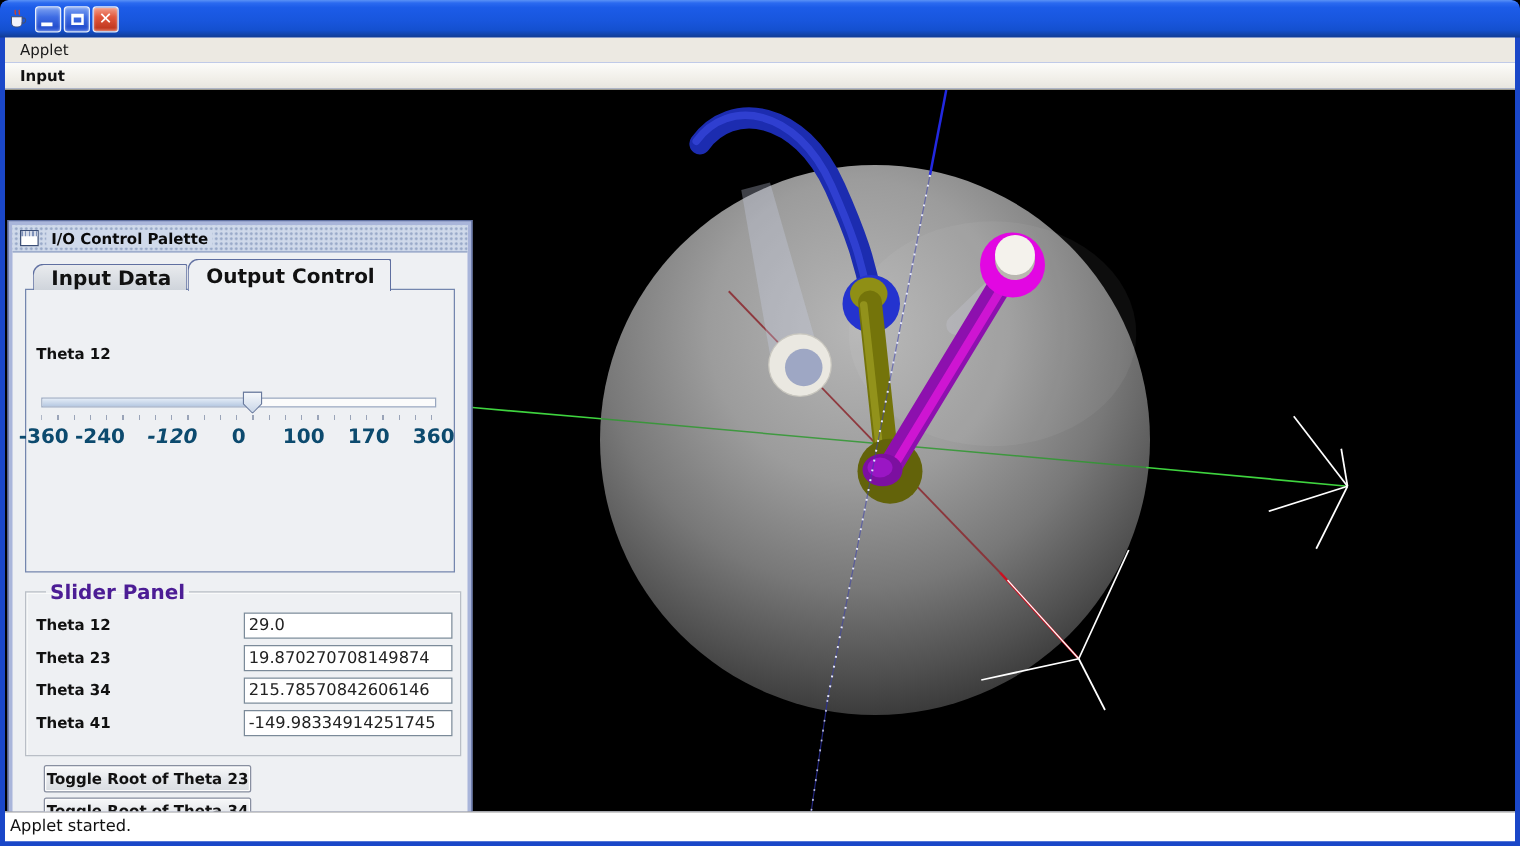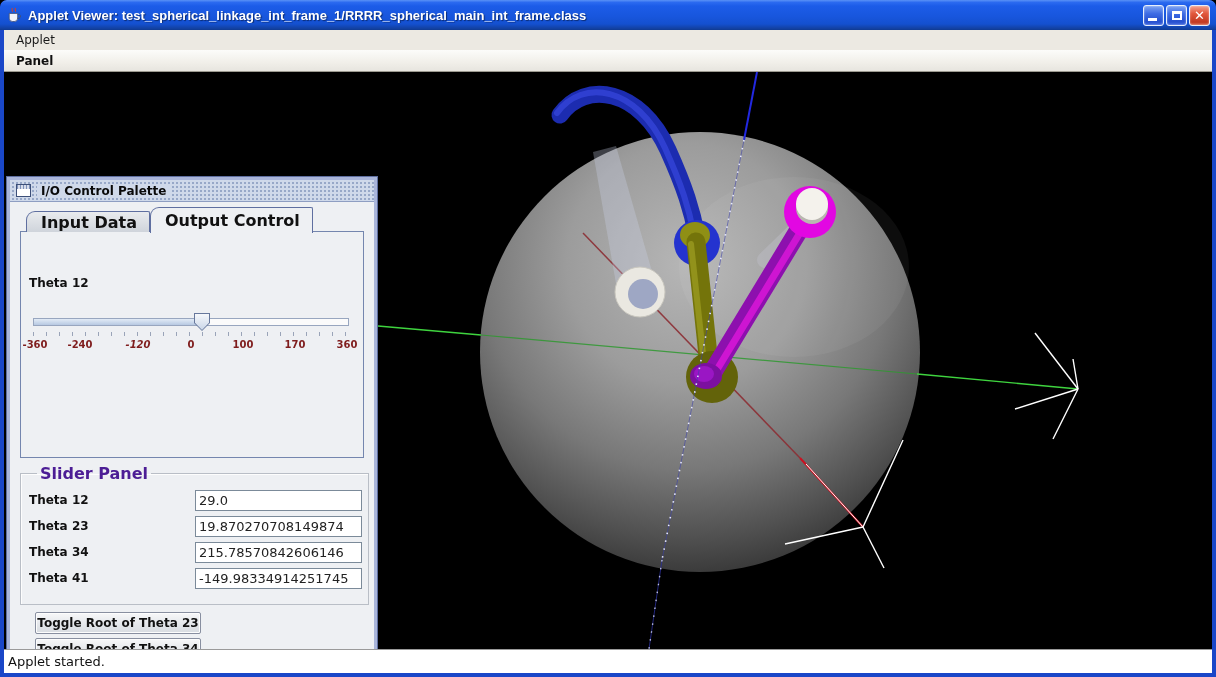--- a/index.html
+++ b/index.html
@@ -88,21 +88,21 @@
   .slider-wrap { position:absolute; left:12px; top:86px; width:316px; }
   .track { height:8px; border:1px solid #98a6bf; background:#fbfbfb; display:flex; }
   .track-fill { width:169px; height:100%; background:linear-gradient(180deg,#e2ebf6 0%,#b7c9e2 100%); }
   .thumb { position:absolute; left:161px; top:-5px; width:16px; height:18px; background:#67789c;
     clip-path:polygon(0 0,100% 0,100% 55%,50% 100%,0 55%); }
   .thumb::after { content:""; position:absolute; left:1px; top:1px; right:1px; bottom:1px;
     background:linear-gradient(180deg,#f6f8fb,#c9d6e8);
     clip-path:polygon(0 0,100% 0,100% 55%,50% 100%,0 55%); }
   .ticks { margin-top:6px; height:4px; width:314px;
     background:repeating-linear-gradient(90deg,#9aa4b8 0 1px, transparent 1px 13px); }
-  .tick-labels { position:relative; height:18px; margin-top:3px; font-size:10px; font-weight:bold; color:#7f1d1d; }
+  .tick-labels { position:relative; height:18px; margin-top:3px; font-size:16px; font-weight:bold; color:#0c4a6e; }
   .tick-labels span { position:absolute; transform:translateX(-50%); top:0; }
   .tl0{left:2px;} .tl1{left:47px;} .tl2{left:105px;font-style:italic;} .tl3{left:158px;} .tl4{left:210px;} .tl5{left:262px;} .tl6{left:314px;}
   
   fieldset.group {
     margin-top:6px; border:1px solid #b9bec6; box-shadow:inset 1px 1px 0 #fdfdfd;
     padding:4px 6px 8px 6px; height:141px;
   }
   fieldset.group legend { font-size:16px; font-weight:bold; color:#4c1d95; padding:0 3px; margin-left:10px; }
   .row { display:flex; align-items:center; height:26px; }
   .row .lbl { width:168px; font-size:12px; font-weight:bold; color:#111; padding-left:2px; }
@@ -130,40 +130,39 @@
 <body>
 
 <div class="window">
 
   <div class="titlebar">
     <svg class="app-icon" viewBox="0 0 16 16">
       <path d="M3 6 h8 v4.5 a3.2 3.2 0 0 1 -3.2 3.2 h-1.6 a3.2 3.2 0 0 1 -3.2 -3.2 z" fill="#f2f2fa" stroke="#40507a" stroke-width="0.8"></path>
       <path d="M11 7 h1.6 a2 2 0 0 1 -2 3.6" fill="none" stroke="#40507a" stroke-width="0.9"></path>
       <path d="M5.5 1 c1 1 -0.5 2 0.8 3.4 M8.5 1 c1 1 -0.5 2 0.8 3.4" stroke="#d84020" stroke-width="1" fill="none"></path>
     </svg>
-    <div class="title-text">Applet Viewer: test_spherical_linkage_int_frame_1/RRRR_spherical_main_int_frame.class</div>
     <div class="win-btns">
       <div class="win-btn">
           <span class="glyph-min"></span>
         </div>
       <div class="win-btn">
           <span class="glyph-max"></span>
         </div>
       <div class="win-btn close">
           <span class="glyph-close">✕</span>
         </div>
     </div>
   </div>
 
   <div class="menubar">
     <span class="menu-item">Applet</span>
   </div>
 
   <div class="appletbar">
-    <span class="menu-item">Panel</span>
+    <span class="menu-item">Input</span>
   </div>
 
   <div class="canvas">
     <svg class="scene-svg" width="1208" height="577" viewBox="0 0 1208 577">
       <defs>
         <radialGradient id="sphereGrad" cx="0.47" cy="0.30" r="0.78">
           <stop offset="0" stop-color="#b6b6b6"></stop>
           <stop offset="0.35" stop-color="#9c9c9c"></stop>
           <stop offset="0.60" stop-color="#787878"></stop>
           <stop offset="0.80" stop-color="#505050"></stop>

